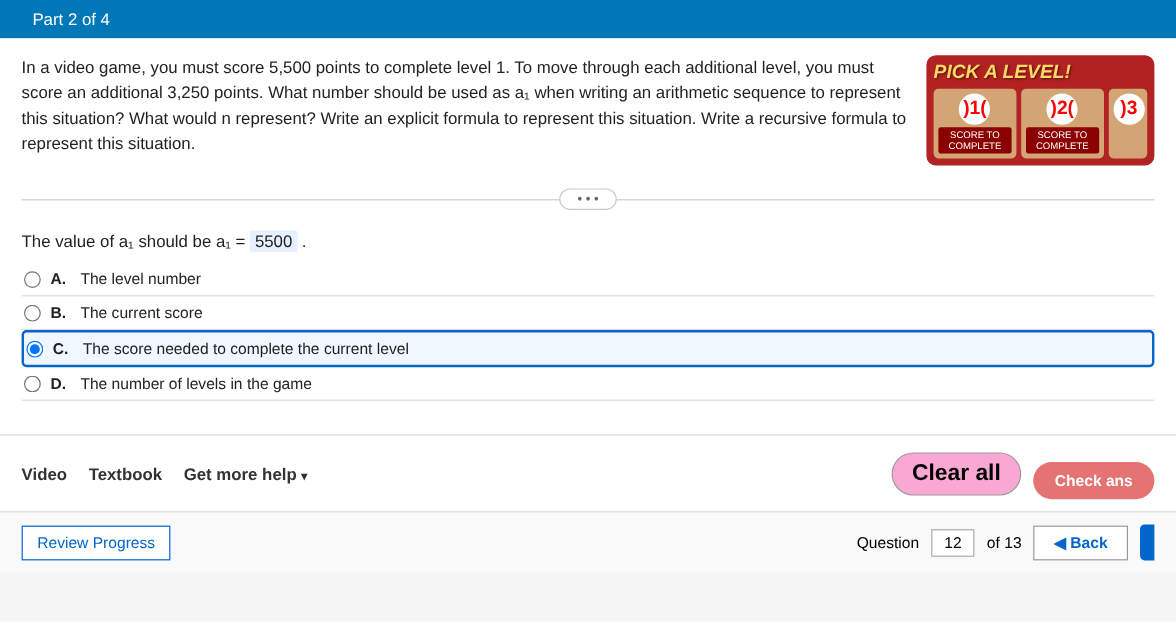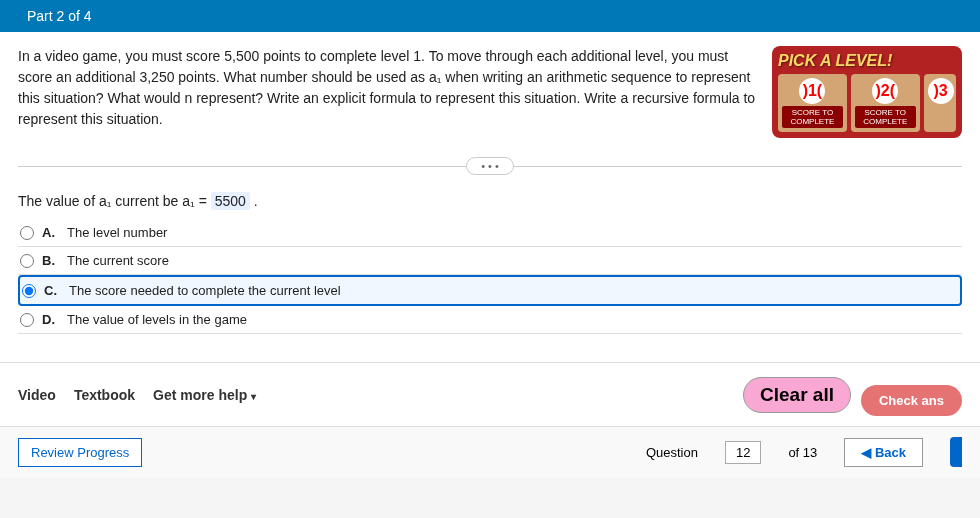--- a/index.html
+++ b/index.html
@@ -27,21 +27,21 @@
     .choice-label { font-weight: bold; margin-right: 4px; }
     .action-row { display: flex; align-items: center; padding: 10px 18px; border-top: 1px solid #ddd; justify-content: space-between; background: white;}
     .help-links { display: flex; gap: 18px; font-size: 14px; font-weight: bold; color: #333; }
     .help-link { cursor: pointer; }
     .dropdown-caret { font-size: 10px; }
     .right-actions { display: flex; gap: 10px; align-items: center; }
     .pill-btn { border: 1px solid #999; border-radius: 18px; padding: 6px 16px; font-size: 19px; background: #f9a8d4; cursor: pointer; font-weight: bold; }
     .check-btn { background: #e57373; color: white; border: none; border-radius: 18px; padding: 8px 18px; font-size: 13px; cursor: pointer; font-weight: bold; margin-top: 12px; }
     .footer { display: flex; align-items: center; padding: 10px 18px; justify-content: space-between; background: #f9f9f9; border-top: 1px solid #ddd;}
     .review-btn { border: 1px solid #0066cc; color: #0066cc; padding: 6px 12px; background: white; cursor: pointer; font-size: 13px; }
-    .nav-group { display: flex; align-items: center; gap: 27px; font-size: 13px; }
+    .nav-group { display: flex; align-items: center; gap: 10px; font-size: 13px; }
     .q-num { border: 1px solid #aaa; padding: 3px 10px; background: white; }
     .back-btn { border: 1px solid #999; padding: 6px 16px; background: white; cursor: pointer; color: #0066cc; font-weight: bold; font-size: 13px;}
     .next-sliver { background: #0066cc; width: 12px; height: 30px; border-radius: 4px 0 0 4px;}
   </style>
 </head>
 <body>
 
 <div class="header">
   <span>Part 2 of 4</span>
 </div>
@@ -66,21 +66,21 @@
       </div>
     </div>
   </div>
 
   <div class="ellipsis-divider">
     <span class="ellipsis-pill">• • •</span>
   </div>
 
   <div class="answer-block">
     <div class="answer-line">
-      <span>The value of a₁ current be a₁ = </span><span class="filled">5500</span><span> .</span>
+      <span>The value of a₁ should be a₁ = </span><span class="filled">5500</span><span> .</span>
     </div>
 
     <div class="choices">
       <label class="choice">
         <input type="radio" name="q" style="">
         <span class="choice-label">A.</span>
         <span>The level number</span>
       </label>
       <label class="choice">
         <input type="radio" name="q" style="">
@@ -88,21 +88,21 @@
         <span>The current score</span>
       </label>
       <label class="choice selected">
         <input type="radio" name="q" checked="" style="">
         <span class="choice-label">C.</span>
         <span>The score needed to complete the current level</span>
       </label>
       <label class="choice">
         <input type="radio" name="q" style="">
         <span class="choice-label">D.</span>
-        <span>The value of levels in the game</span>
+        <span>The number of levels in the game</span>
       </label>
     </div>
   </div>
 </div>
 
 <div class="action-row">
   <div class="help-links">
     <span class="help-link">Video</span>
     <span class="help-link">Textbook</span>
     <span class="help-link">

